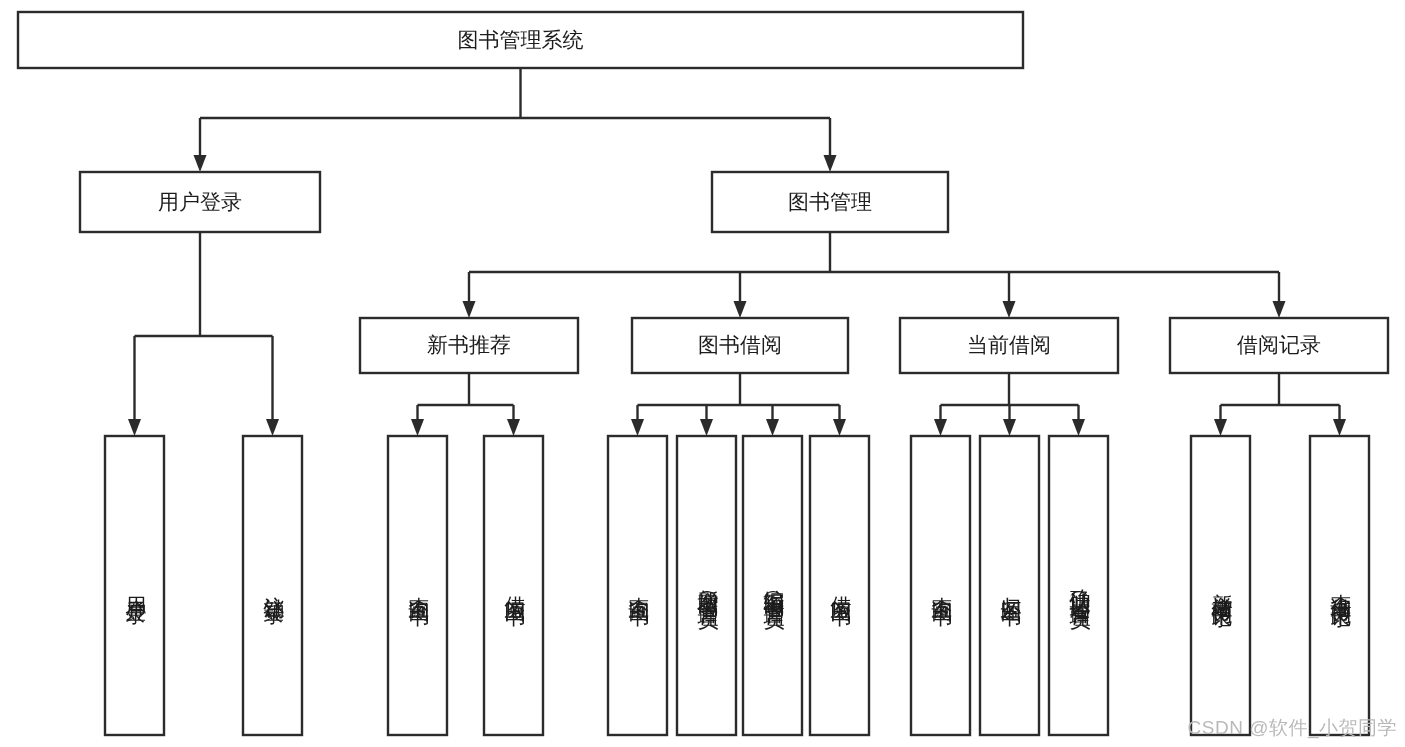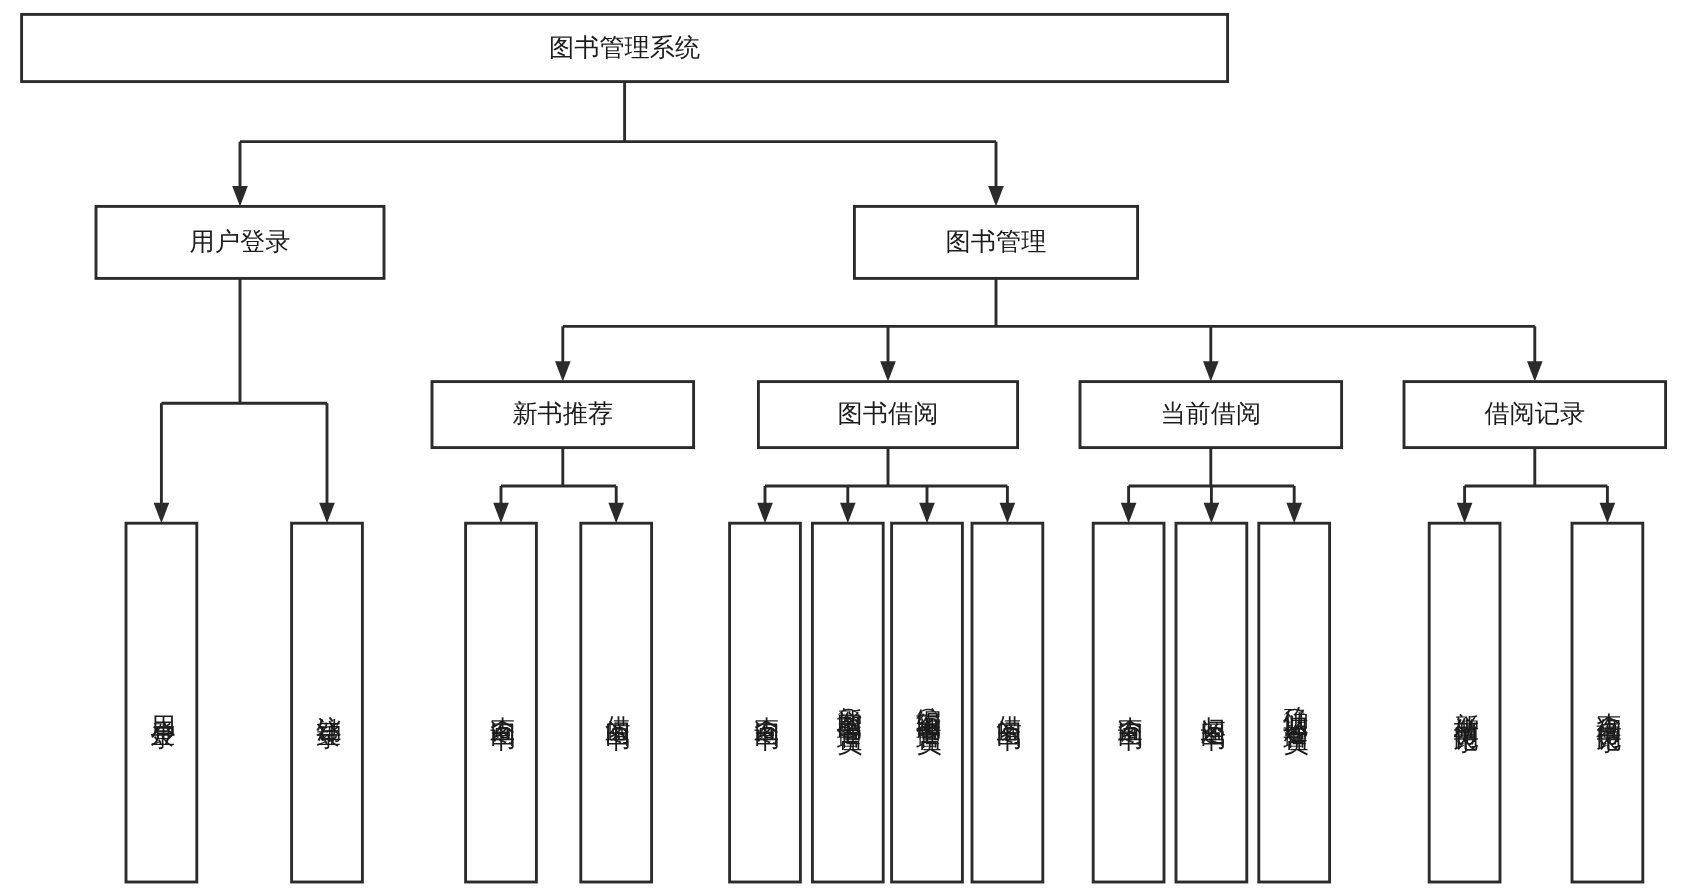--- a/index.html
+++ b/index.html
@@ -206,13 +206,14 @@
         <g>
           <rect x="1191" y="436" width="59" height="299" class="node-box"></rect>
           <text x="1220.5" y="585.5" class="node-label-v" text-anchor="middle" dominant-baseline="middle">新增借阅记录</text>
         </g>
         <g>
           <rect x="1310" y="436" width="59" height="299" class="node-box"></rect>
           <text x="1339.5" y="585.5" class="node-label-v" text-anchor="middle" dominant-baseline="middle">查询借阅记录</text>
         </g>
       </g>
   </svg>
+  <div class="watermark">CSDN @软件_小贺同学</div>
 </div>
 
 </body></html>

